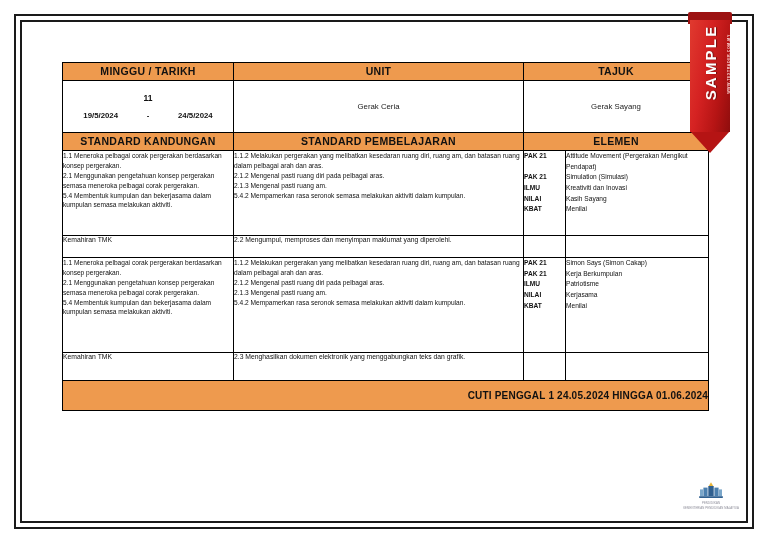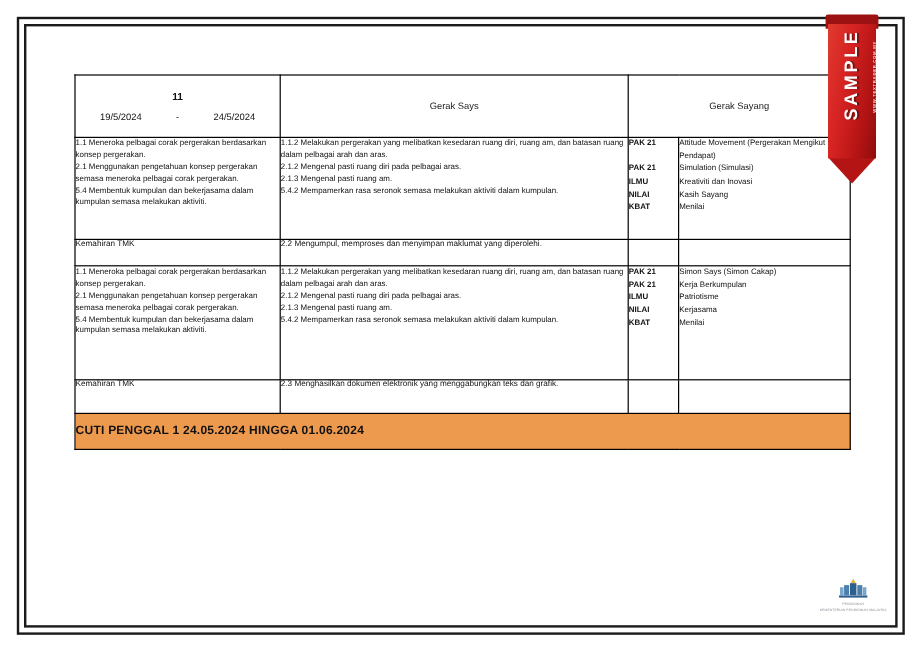--- a/index.html
+++ b/index.html
@@ -62,21 +62,21 @@
     height: 52px;
     padding: 6px 4px;
   }
   .week-num { font-size: 8.5px; font-weight: bold; margin-bottom: 8px; }
   .week-dates {
     display: flex;
     justify-content: space-around;
     align-items: center;
     padding: 0 6px;
     font-size: 7.8px;
-    font-weight: normal;
+    font-weight: bold;
   }
   .mid-cell {
     text-align: center;
     vertical-align: middle !important;
     font-size: 7.8px;
     color: #222;
     height: 52px;
   }
 
   .body-cell {
@@ -101,21 +101,21 @@
   .elem-value {
     font-size: 6.6px;
     line-height: 1.62;
     color: #111;
     padding: 4px 4px 4px 6px;
   }
   .elem-label .blankline { visibility: hidden; }
 
   .footer-bar {
     background: #ee9a4e;
-    text-align: left;
+    text-align: right;
     font-weight: bold;
     font-size: 10px;
     color: #111;
     height: 30px;
     vertical-align: middle !important;
     letter-spacing: .2px;
     border: 1.6px solid #000 !important;
   }
 
   
@@ -194,34 +194,44 @@
 
   <table id="table">
     <colgroup>
       <col style="width:171px">
       <col style="width:290px">
       <col style="width:42px">
       <col style="width:143px">
     </colgroup>
     <tbody>
 
+      <tr>
+        <td class="hdr">MINGGU / TARIKH</td>
+        <td class="hdr">UNIT</td>
+        <td class="hdr" colspan="2">TAJUK</td>
+      </tr>
 
       <tr>
         <td class="week-cell cellbox">
           <div class="week-num">11</div>
           <div class="week-dates">
             <span>19/5/2024</span>
             <span>-</span>
             <span>24/5/2024</span>
           </div>
         </td>
-        <td class="mid-cell cellbox">Gerak Says</td>
+        <td class="mid-cell cellbox">Gerak Ceria</td>
         <td class="mid-cell cellbox" colspan="2">Gerak Sayang</td>
       </tr>
 
+      <tr>
+        <td class="hdr">STANDARD KANDUNGAN</td>
+        <td class="hdr">STANDARD PEMBELAJARAN</td>
+        <td class="hdr" colspan="2">ELEMEN</td>
+      </tr>
 
       <tr>
         <td class="body-cell cellbox" style="height:85px">
           <div>1.1 Meneroka pelbagai corak pergerakan berdasarkan konsep pergerakan.</div>
           <div>2.1 Menggunakan pengetahuan konsep pergerakan semasa meneroka pelbagai corak pergerakan.</div>
           <div>5.4 Membentuk kumpulan dan bekerjasama dalam kumpulan semasa melakukan aktiviti.</div>
         </td>
         <td class="body-cell cellbox">
           <div>1.1.2 Melakukan pergerakan yang melibatkan kesedaran ruang diri, ruang am, dan batasan ruang dalam pelbagai arah dan aras.</div>
           <div>2.1.2 Mengenal pasti ruang diri pada pelbagai aras.</div>

